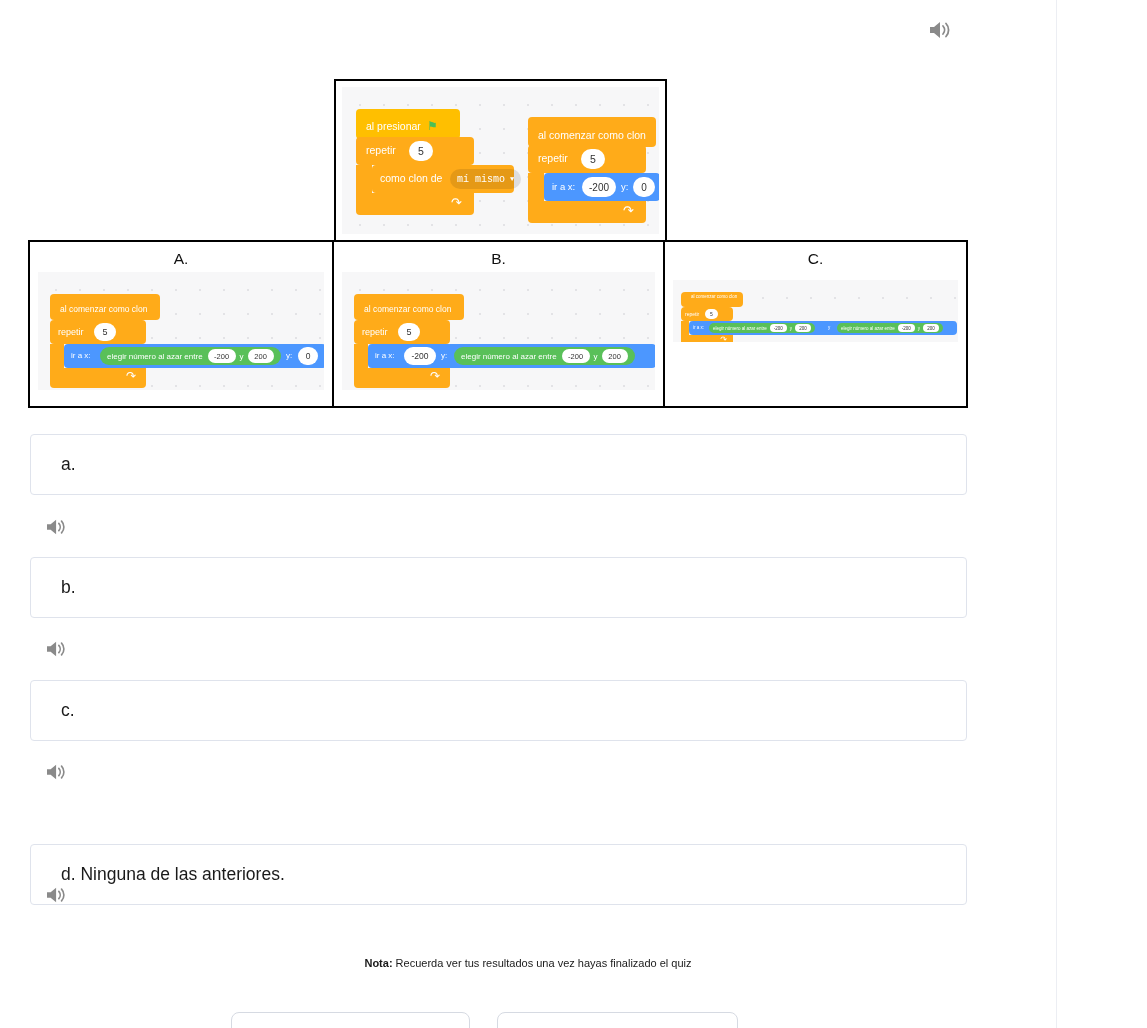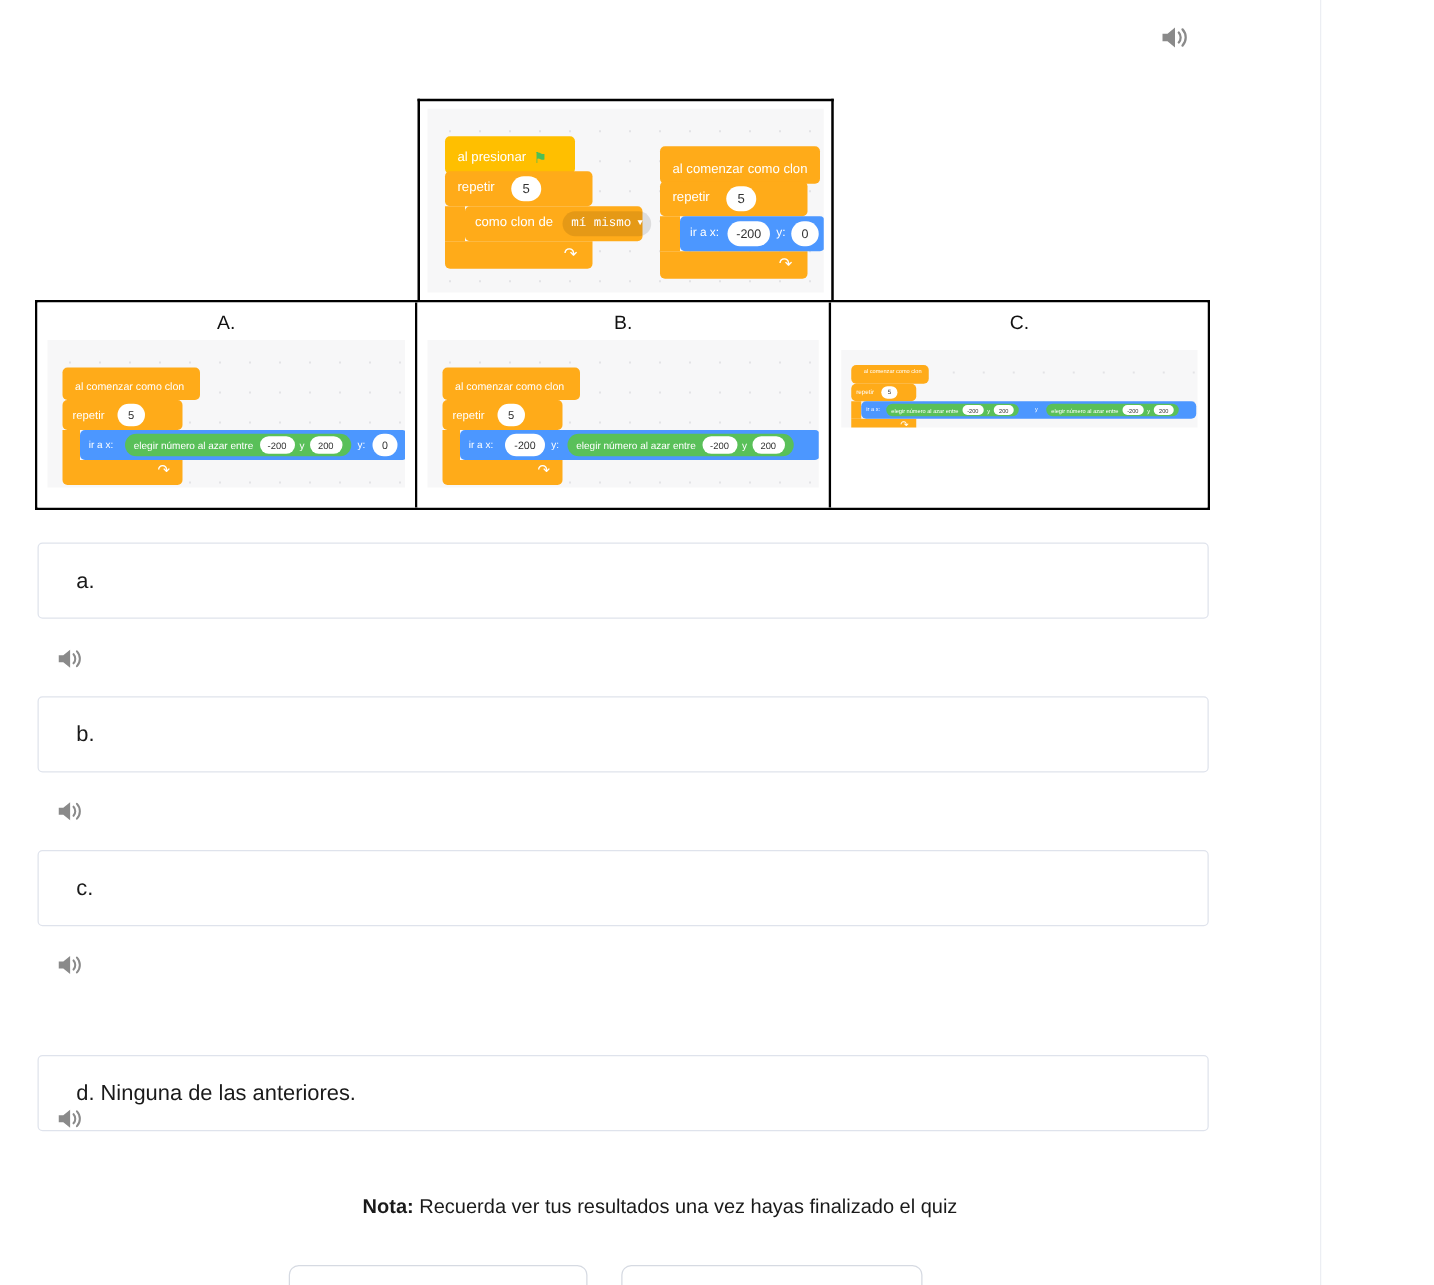--- a/index.html
+++ b/index.html
@@ -166,21 +166,21 @@
     left: 45px;
     width: 24px; height: 20px;
   }
 
   
   .note {
     position: absolute;
     left: 0; top: 957px;
     width: 1056px;
     text-align: center;
-    font-size: 16px;
+    font-size: 11px;
     color: #1a1a1a;
   }
   .note b { font-weight: 700; }
 
   
   .btm-btn {
     position: absolute;
     top: 1012px;
     height: 44px;
     border: 1px solid #d6dae2;

